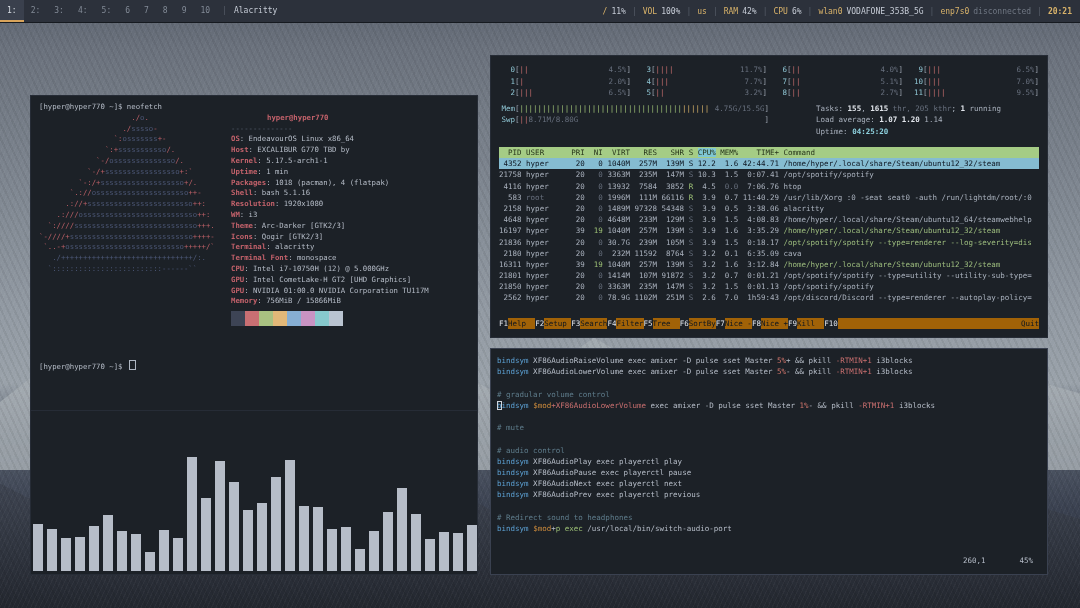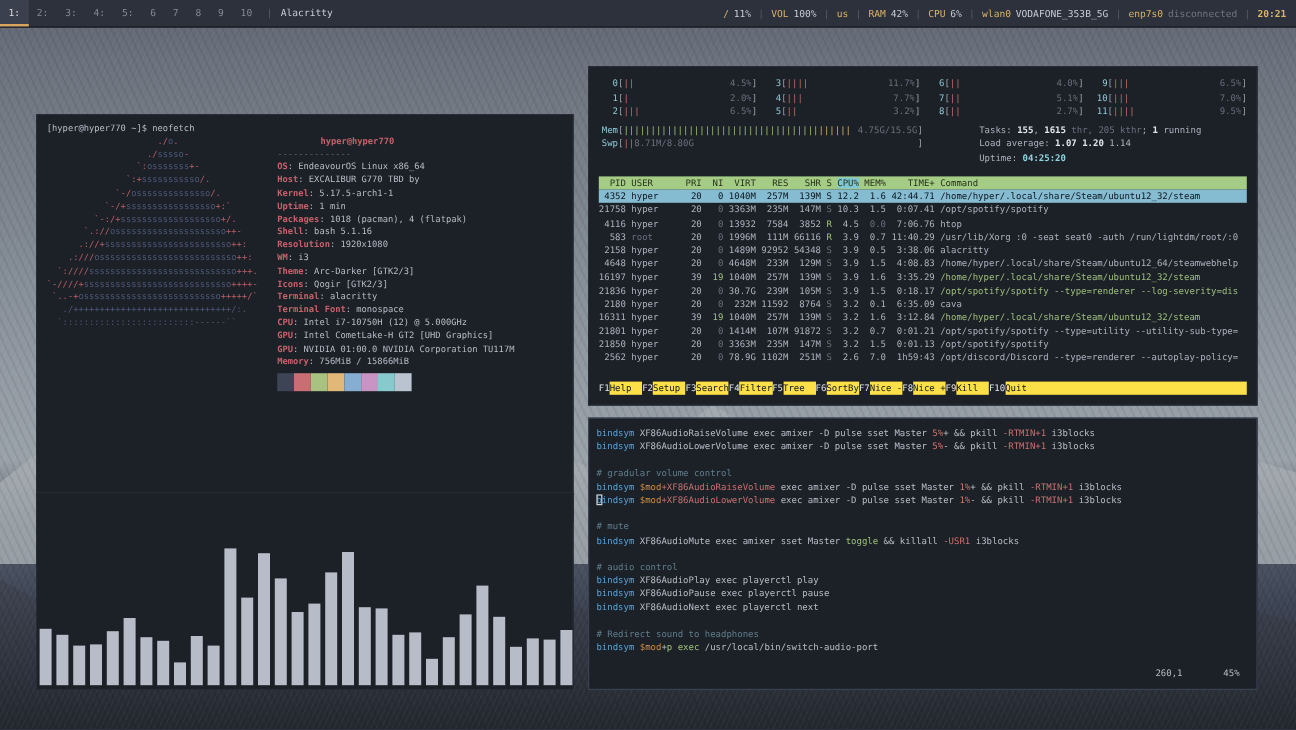--- a/index.html
+++ b/index.html
@@ -86,23 +86,23 @@
   .prow span{color:#a9b1bd;}
   .prow .dim{color:#676f7d;}
   .prow .grn{color:#9dc076;}
   .prow .red{color:#c96f6f;}
   .prow .grncmd{color:#9dbd7e;}
   .prow.sel{background:#85bcd1;}
   .prow.sel span{color:#0d1520;}
   .fkeys{position:absolute;left:8px;right:8px;bottom:8px;display:flex;white-space:pre;}
   .fkey{display:flex;}
   .fkey .fk{color:#e2e6ec;text-align:center;}
-  .fkey .fl{background:#fde047;color:#0d1520;}
+  .fkey .fl{background:#a16207;color:#0d1520;}
   .fkey.fill{flex:1;}
-  .fkey.fill .fl{flex:1;}
+  .fkey.fill .fl{flex:1;text-align:right;}
 
   
   .cavawin{left:30px;top:410px;width:448px;height:165px;}
   .cava-bars{position:absolute;inset:0;display:flex;align-items:flex-end;gap:4px;padding:0 2px 3px 2px;box-sizing:border-box;}
   .cbar{width:10px;background:#b6bdc8;flex:none;}
 
   
   .editor{left:490px;top:348px;width:558px;height:227px;padding:6px;
           font-size:7.5px;line-height:11.2px;color:#b6bdc8;overflow:hidden;}
   .eline{white-space:pre;height:11.2px;}
@@ -198,20 +198,21 @@
             <span class="pblock" style="background: rgb(201, 111, 115);"></span>
             <span class="pblock" style="background: rgb(169, 193, 129);"></span>
             <span class="pblock" style="background: rgb(226, 184, 120);"></span>
             <span class="pblock" style="background: rgb(134, 174, 211);"></span>
             <span class="pblock" style="background: rgb(201, 147, 195);"></span>
             <span class="pblock" style="background: rgb(135, 201, 205);"></span>
             <span class="pblock" style="background: rgb(186, 196, 209);"></span>
           </div>
         </div>
     </div>
+    <pre class="nf-prompt"><span>[hyper@hyper770 ~]$ </span><span class="cursor-hollow"></span></pre>
   </div>
 
   <div class="win htop">
     <div class="meters" id="htop-meters">
         <div class="meter" style="grid-area: 1 / 1;"><span class="mlabel">0</span><span class="brk">[</span><span class="minner"><span class="cpubars">||</span><span class="pct">4.5%</span></span><span class="brk">]</span></div>
         <div class="meter" style="grid-area: 2 / 1;"><span class="mlabel">1</span><span class="brk">[</span><span class="minner"><span class="cpubars">|</span><span class="pct">2.0%</span></span><span class="brk">]</span></div>
         <div class="meter" style="grid-area: 3 / 1;"><span class="mlabel">2</span><span class="brk">[</span><span class="minner"><span class="cpubars">|||</span><span class="pct">6.5%</span></span><span class="brk">]</span></div>
         <div class="meter" style="grid-area: 1 / 2;"><span class="mlabel">3</span><span class="brk">[</span><span class="minner"><span class="cpubars">||||</span><span class="pct">11.7%</span></span><span class="brk">]</span></div>
         <div class="meter" style="grid-area: 2 / 2;"><span class="mlabel">4</span><span class="brk">[</span><span class="minner"><span class="cpubars">|||</span><span class="pct">7.7%</span></span><span class="brk">]</span></div>
         <div class="meter" style="grid-area: 3 / 2;"><span class="mlabel">5</span><span class="brk">[</span><span class="minner"><span class="cpubars">||</span><span class="pct">3.2%</span></span><span class="brk">]</span></div>
@@ -233,21 +234,21 @@
           <div class="tline"><span class="tl">Uptime: </span><span class="tu">04:25:20</span></div>
         </div>
     </div>
     <div class="ptable">
       <pre class="phead" id="htop-phead"><span>  PID</span> <span>USER     </span> <span>PRI</span> <span> NI</span> <span> VIRT</span> <span>  RES</span> <span>  SHR</span> <span>S</span> <span class="sorted">CPU%</span> <span>MEM%</span> <span>   TIME+</span> <span>Command                                                </span></pre>
       <div id="htop-prows">
           <pre class="prow sel"><span> 4352</span> <span>hyper    </span> <span> 20</span> <span class="dim">  0</span> <span>1040M</span> <span> 257M</span> <span> 139M</span> <span class="dim">S</span> <span>12.2</span> <span> 1.6</span> <span>42:44.71</span> <span>/home/hyper/.local/share/Steam/ubuntu12_32/steam       </span></pre>
           <pre class="prow"><span>21758</span> <span>hyper    </span> <span> 20</span> <span class="dim">  0</span> <span>3363M</span> <span> 235M</span> <span> 147M</span> <span class="dim">S</span> <span>10.3</span> <span> 1.5</span> <span> 0:07.41</span> <span>/opt/spotify/spotify                                   </span></pre>
           <pre class="prow"><span> 4116</span> <span>hyper    </span> <span> 20</span> <span class="dim">  0</span> <span>13932</span> <span> 7584</span> <span> 3852</span> <span class="grn">R</span> <span> 4.5</span> <span class="dim"> 0.0</span> <span> 7:06.76</span> <span>htop                                                   </span></pre>
           <pre class="prow"><span>  583</span> <span class="dim">root     </span> <span> 20</span> <span class="dim">  0</span> <span>1996M</span> <span> 111M</span> <span>66116</span> <span class="grn">R</span> <span> 3.9</span> <span> 0.7</span> <span>11:40.29</span> <span>/usr/lib/Xorg :0 -seat seat0 -auth /run/lightdm/root/:0</span></pre>
-          <pre class="prow"><span> 2158</span> <span>hyper    </span> <span> 20</span> <span class="dim">  0</span> <span>1489M</span> <span>92952</span> <span>54348</span> <span class="dim">S</span> <span> 3.9</span> <span> 0.5</span> <span> 3:38.06</span> <span>alacritty                                              </span></pre>
+          <pre class="prow"><span> 2158</span> <span>hyper    </span> <span> 20</span> <span class="dim">  0</span> <span>1489M</span> <span>97328</span> <span>54348</span> <span class="dim">S</span> <span> 3.9</span> <span> 0.5</span> <span> 3:38.06</span> <span>alacritty                                              </span></pre>
           <pre class="prow"><span> 4648</span> <span>hyper    </span> <span> 20</span> <span class="dim">  0</span> <span>4648M</span> <span> 233M</span> <span> 129M</span> <span class="dim">S</span> <span> 3.9</span> <span> 1.5</span> <span> 4:08.83</span> <span>/home/hyper/.local/share/Steam/ubuntu12_64/steamwebhelp</span></pre>
           <pre class="prow"><span>16197</span> <span>hyper    </span> <span> 39</span> <span class="grn"> 19</span> <span>1040M</span> <span> 257M</span> <span> 139M</span> <span class="dim">S</span> <span> 3.9</span> <span> 1.6</span> <span> 3:35.29</span> <span class="grncmd">/home/hyper/.local/share/Steam/ubuntu12_32/steam       </span></pre>
           <pre class="prow"><span>21836</span> <span>hyper    </span> <span> 20</span> <span class="dim">  0</span> <span>30.7G</span> <span> 239M</span> <span> 105M</span> <span class="dim">S</span> <span> 3.9</span> <span> 1.5</span> <span> 0:18.17</span> <span class="grncmd">/opt/spotify/spotify --type=renderer --log-severity=dis</span></pre>
           <pre class="prow"><span> 2180</span> <span>hyper    </span> <span> 20</span> <span class="dim">  0</span> <span> 232M</span> <span>11592</span> <span> 8764</span> <span class="dim">S</span> <span> 3.2</span> <span> 0.1</span> <span> 6:35.09</span> <span>cava                                                   </span></pre>
           <pre class="prow"><span>16311</span> <span>hyper    </span> <span> 39</span> <span class="grn"> 19</span> <span>1040M</span> <span> 257M</span> <span> 139M</span> <span class="dim">S</span> <span> 3.2</span> <span> 1.6</span> <span> 3:12.84</span> <span class="grncmd">/home/hyper/.local/share/Steam/ubuntu12_32/steam       </span></pre>
           <pre class="prow"><span>21801</span> <span>hyper    </span> <span> 20</span> <span class="dim">  0</span> <span>1414M</span> <span> 107M</span> <span>91872</span> <span class="dim">S</span> <span> 3.2</span> <span> 0.7</span> <span> 0:01.21</span> <span>/opt/spotify/spotify --type=utility --utility-sub-type=</span></pre>
           <pre class="prow"><span>21850</span> <span>hyper    </span> <span> 20</span> <span class="dim">  0</span> <span>3363M</span> <span> 235M</span> <span> 147M</span> <span class="dim">S</span> <span> 3.2</span> <span> 1.5</span> <span> 0:01.13</span> <span>/opt/spotify/spotify                                   </span></pre>
           <pre class="prow"><span> 2562</span> <span>hyper    </span> <span> 20</span> <span class="dim">  0</span> <span>78.9G</span> <span>1102M</span> <span> 251M</span> <span class="dim">S</span> <span> 2.6</span> <span> 7.0</span> <span> 1h59:43</span> <span>/opt/discord/Discord --type=renderer --autoplay-policy=</span></pre>
         </div>
     </div>
@@ -290,30 +291,29 @@
         <div class="cbar" style="height: 46px;"></div>
       </div>
   </div>
 
   <div class="win editor">
     <div id="ed-lines">
         <pre class="eline"><span class="ed-k">bindsym</span><span class="ed-t"> XF86AudioRaiseVolume exec amixer -D pulse sset Master </span><span class="ed-n">5%</span><span class="ed-t">+ &amp;&amp; pkill </span><span class="ed-f">-RTMIN+1</span><span class="ed-t"> i3blocks</span></pre>
         <pre class="eline"><span class="ed-k">bindsym</span><span class="ed-t"> XF86AudioLowerVolume exec amixer -D pulse sset Master </span><span class="ed-n">5%</span><span class="ed-t">- &amp;&amp; pkill </span><span class="ed-f">-RTMIN+1</span><span class="ed-t"> i3blocks</span></pre>
         <pre class="eline"> </pre>
         <pre class="eline"><span class="ed-c"># gradular volume control</span></pre>
-        <pre class="eline"><span class="ed-k">bindsym</span><span class="ed-t"> </span><span class="ed-v">$mod</span><span class="ed-m">+XF86AudioRaiseVolume</span><span class="ed-t"> exec amixer -D pulse sset Master </span><span class="ed-n">1%</span><span class="ed-t">+ &amp;&amp; pkill </span><span class="ed-f">-RTMIN+1</span><span class="ed-t"> i3blocks</span></pre>
         <pre class="eline"><span class="ed-k ed-cur">b</span><span class="ed-k">indsym</span><span class="ed-t"> </span><span class="ed-v">$mod</span><span class="ed-m">+XF86AudioLowerVolume</span><span class="ed-t"> exec amixer -D pulse sset Master </span><span class="ed-n">1%</span><span class="ed-t">- &amp;&amp; pkill </span><span class="ed-f">-RTMIN+1</span><span class="ed-t"> i3blocks</span></pre>
         <pre class="eline"> </pre>
         <pre class="eline"><span class="ed-c"># mute</span></pre>
-        <pre class="eline"><span class="ed-k">bindsym</span><span class="ed-t"> XF86AudioMute exec amixer sset Master </span><span class="ed-g">toggle</span><span class="ed-t"> &amp;&amp; killall </span><span class="ed-f">-USR1</span><span class="ed-t"> i3blocks</span></pre>
         <pre class="eline"> </pre>
         <pre class="eline"><span class="ed-c"># audio control</span></pre>
         <pre class="eline"><span class="ed-k">bindsym</span><span class="ed-t"> XF86AudioPlay exec playerctl play</span></pre>
         <pre class="eline"><span class="ed-k">bindsym</span><span class="ed-t"> XF86AudioPause exec playerctl pause</span></pre>
         <pre class="eline"><span class="ed-k">bindsym</span><span class="ed-t"> XF86AudioNext exec playerctl next</span></pre>
+        <pre class="eline"><span class="ed-k">bindsym</span><span class="ed-t"> XF86AudioPrev exec playerctl previous</span></pre>
         <pre class="eline"> </pre>
         <pre class="eline"><span class="ed-c"># Redirect sound to headphones</span></pre>
         <pre class="eline"><span class="ed-k">bindsym</span><span class="ed-t"> </span><span class="ed-v">$mod</span><span class="ed-t">+</span><span class="ed-g">p</span><span class="ed-t"> </span><span class="ed-g">exec</span><span class="ed-t"> /usr/local/bin/switch-audio-port</span></pre>
       </div>
     <div class="ed-status">
       <span>260,1</span>
       <span>45%</span>
     </div>
   </div>
 </div>

